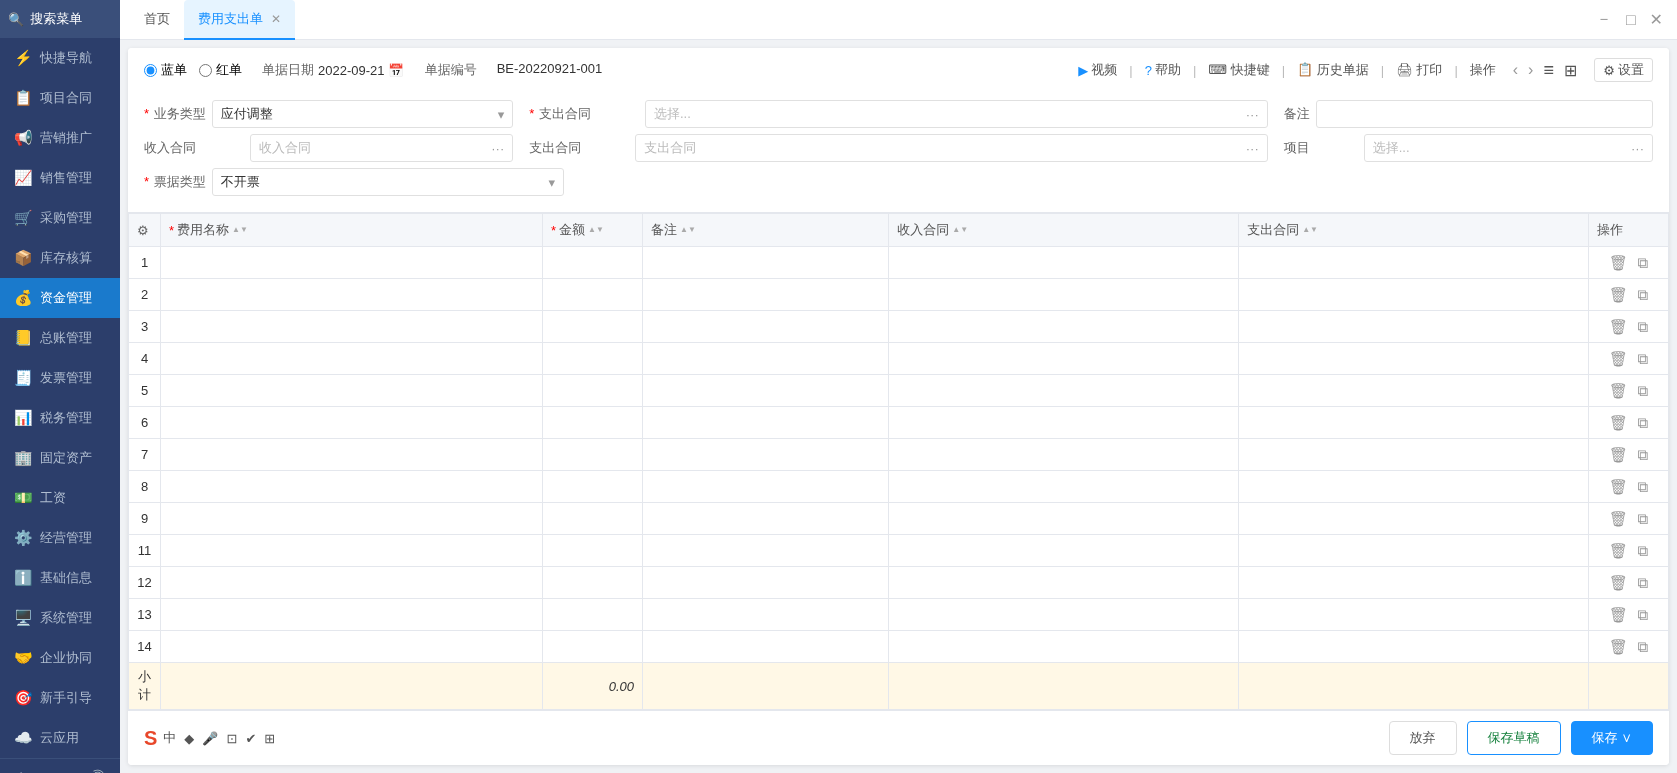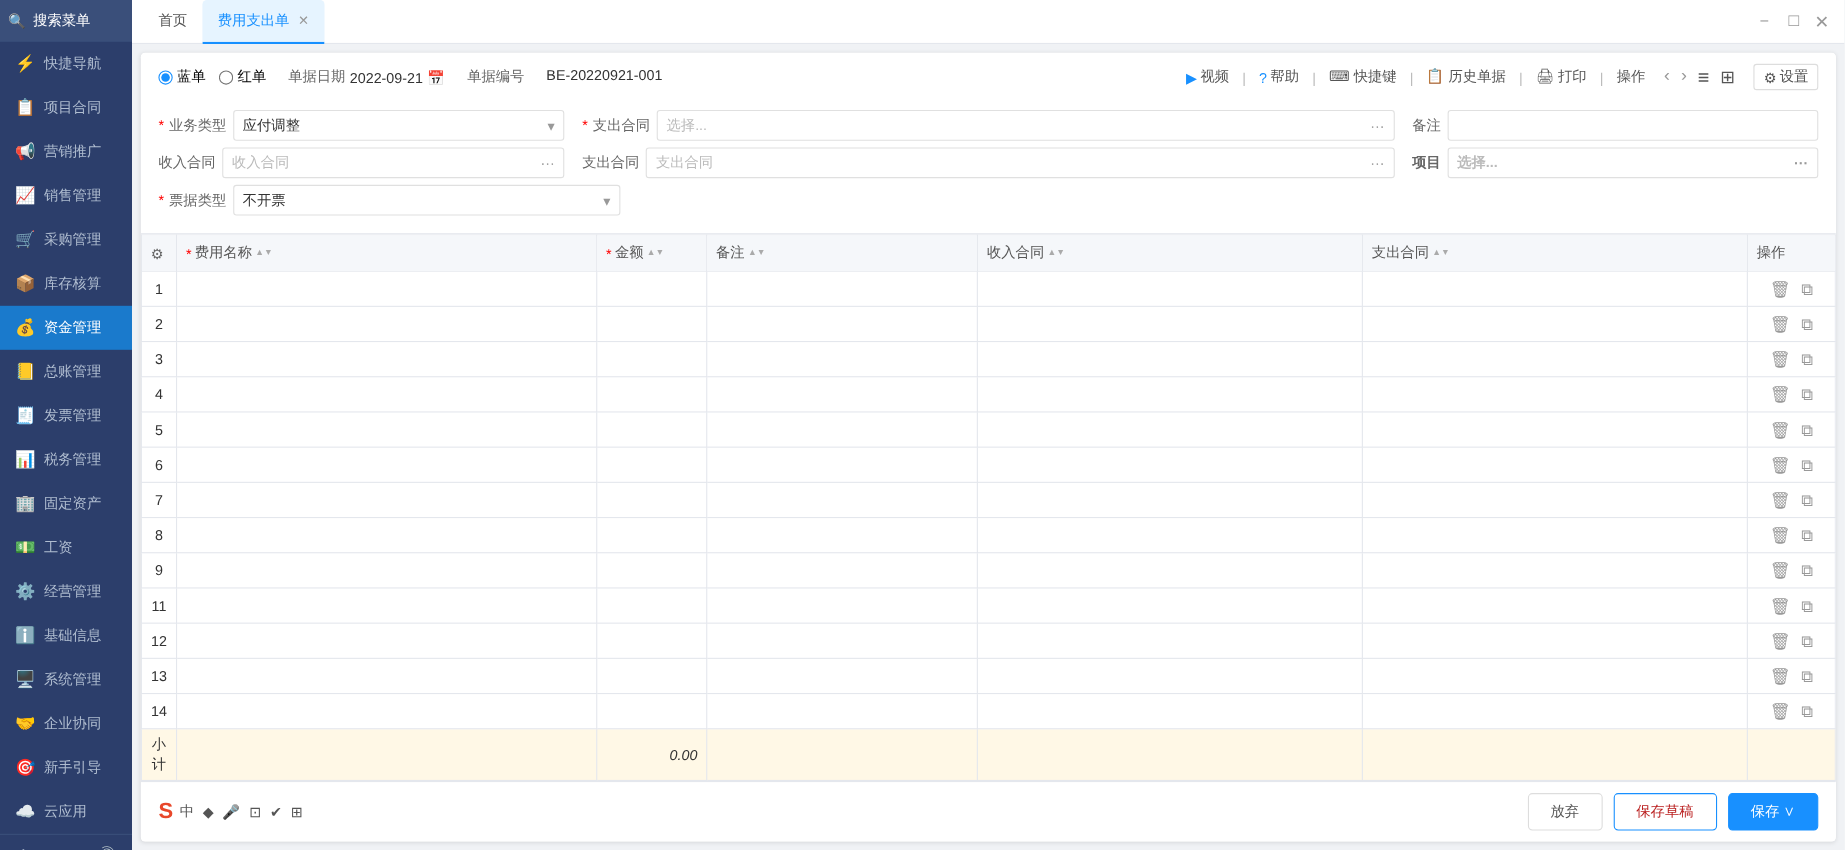--- a/index.html
+++ b/index.html
@@ -38,21 +38,21 @@
     .serial-field { display: flex; gap: 16px; font-size: 13px; color: #333; }
     .toolbar-right { display: flex; align-items: center; gap: 12px; color: #555; font-size: 12px; }
     .toolbar-right span { cursor: pointer; display: flex; align-items: center; gap: 3px; }
     .btn-setting { display: flex; align-items: center; gap: 3px; color: #555; cursor: pointer; border: 1px solid #ddd; border-radius: 3px; padding: 2px 8px; font-size: 12px; }
 
     .form-row { display: flex; align-items: center; gap: 0; margin-bottom: 6px; flex-wrap: nowrap; }
     .form-field { display: flex; align-items: center; gap: 6px; flex: 1; min-width: 0; }
     .form-field .field-label { color: #666; white-space: nowrap; font-size: 13px; }
     .form-field .required { color: #f00; margin-right: 1px; }
     .form-field .field-input { flex: 1; border: 1px solid #e0e0e0; border-radius: 3px; padding: 4px 8px; font-size: 13px; color: #333; background: #fff; cursor: pointer; display: flex; align-items: center; justify-content: space-between; min-height: 28px; }
-    .form-field .field-input.placeholder { color: #bbb; }
+    .form-field .field-input.placeholder { color: #bbb; margin-left: 48px; }
     .form-field .field-dots { color: #999; margin-left: 4px; cursor: pointer; }
     .field-separator { width: 16px; flex-shrink: 0; }
 
     
     .table-container { flex: 1; overflow: auto; background: #fff; border-top: 1px solid #e4e7ed; }
     .data-table { width: 100%; border-collapse: collapse; }
     .data-table th { background: #f5f7fa; border: 1px solid #e4e7ed; padding: 7px 8px; font-weight: 500; color: #555; text-align: left; white-space: nowrap; position: sticky; top: 0; z-index: 2; font-size: 13px; }
     .data-table td { border: 1px solid #e4e7ed; padding: 5px 8px; color: #333; font-size: 13px; height: 32px; }
     .row-num { color: #999; text-align: center; width: 32px; }
     .col-ops { text-align: center; white-space: nowrap; }
@@ -61,21 +61,21 @@
     .subtotal-val { color: #333; text-align: right; font-style: italic; }
 
     
     .footer { background: #fff; border-top: 1px solid #e4e7ed; padding: 10px 16px; display: flex; align-items: center; justify-content: space-between; flex-shrink: 0; }
     .footer-logo { display: flex; align-items: center; gap: 6px; }
     .footer-logo .s-icon { color: #e8472a; font-size: 20px; font-weight: bold; }
     .footer-logo .logo-icons { display: flex; align-items: center; gap: 8px; color: #555; font-size: 16px; }
     .footer-actions { display: flex; gap: 10px; }
     .btn { padding: 7px 20px; border-radius: 4px; border: 1px solid #ddd; font-size: 13px; cursor: pointer; }
     .btn-abandon { background: #fff; color: #555; }
-    .btn-draft { background: #fff; color: #b91c1c; border-color: #1890ff; }
+    .btn-draft { background: #fff; color: #15803d; border-color: #1890ff; }
     .btn-save { background: #1890ff; color: #fff; border-color: #1890ff; }
 
     .th-sort { display: flex; align-items: center; gap: 3px; }
     .sort-icon { display: flex; flex-direction: column; font-size: 8px; line-height: 8px; color: #aaa; }
     .gear-th { color: #666; cursor: pointer; }
     .required-star { color: #f00; }
     .col-ops-header { text-align: center; }
 
     .content-wrapper { flex: 1; display: flex; flex-direction: column; position: relative; overflow: hidden; background: #fff; margin: 8px; border-radius: 4px; box-shadow: 0 1px 4px rgba(0,0,0,0.1); }
   </style>
@@ -278,21 +278,21 @@
         </div>
         <div class="field-separator"></div>
         <div class="form-field" style="flex:2;">
           <span class="field-label">支出合同</span>
           <div class="field-input placeholder" style="min-width:300px;">
             <span style="color:#bbb;">支出合同</span>
             <span class="field-dots">···</span>
           </div>
         </div>
         <div class="field-separator"></div>
-        <div class="form-field" style="flex:1;font-weight:bold;">
+        <div class="form-field" style="flex:1;">
           <span class="field-label">项目</span>
           <div class="field-input placeholder" style="min-width:200px;">
             <span style="color:#bbb;">选择...</span>
             <span class="field-dots">···</span>
           </div>
         </div>
       </div>
 
       <div class="form-row">
         <div class="form-field" style="max-width:420px;">

